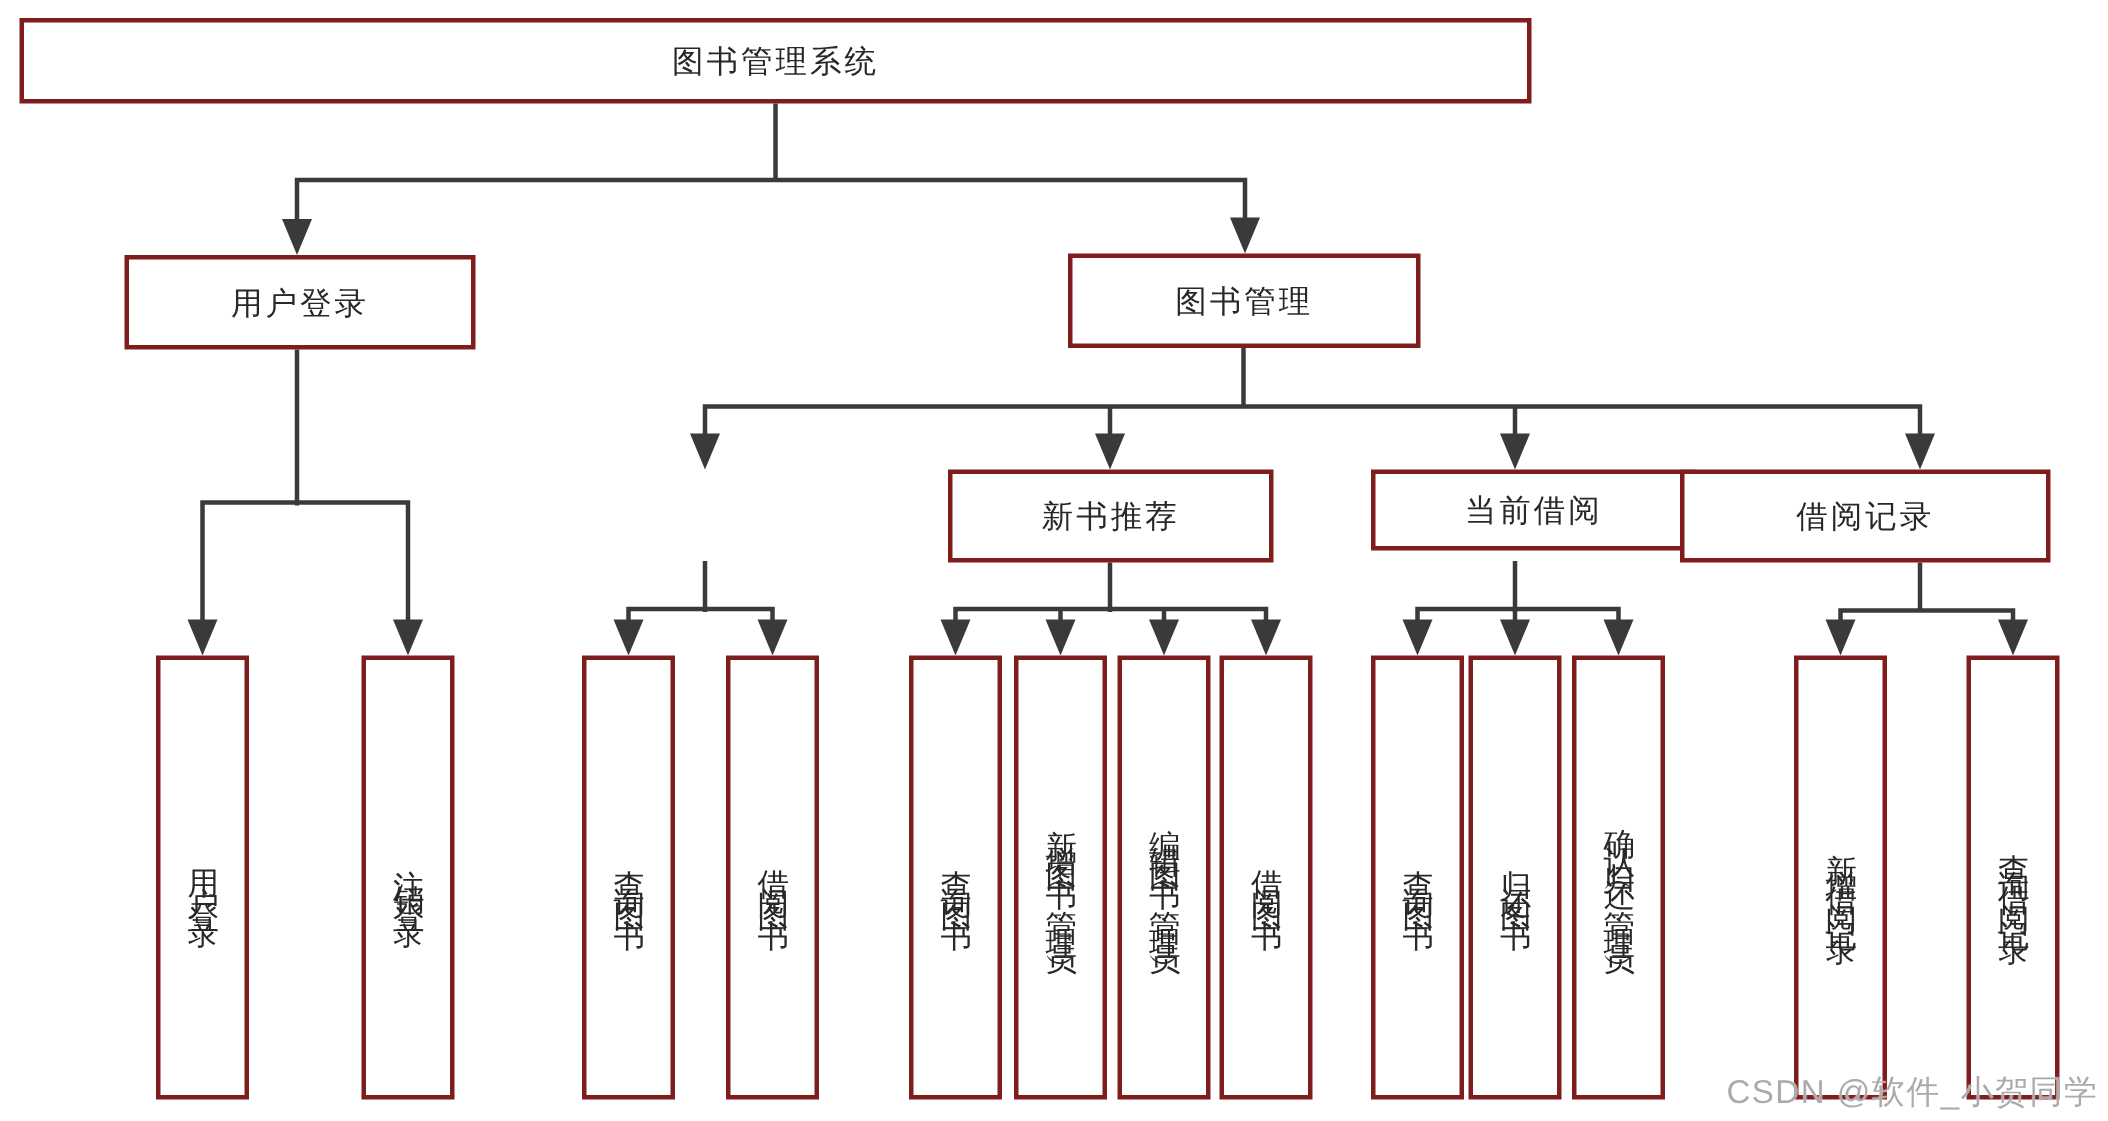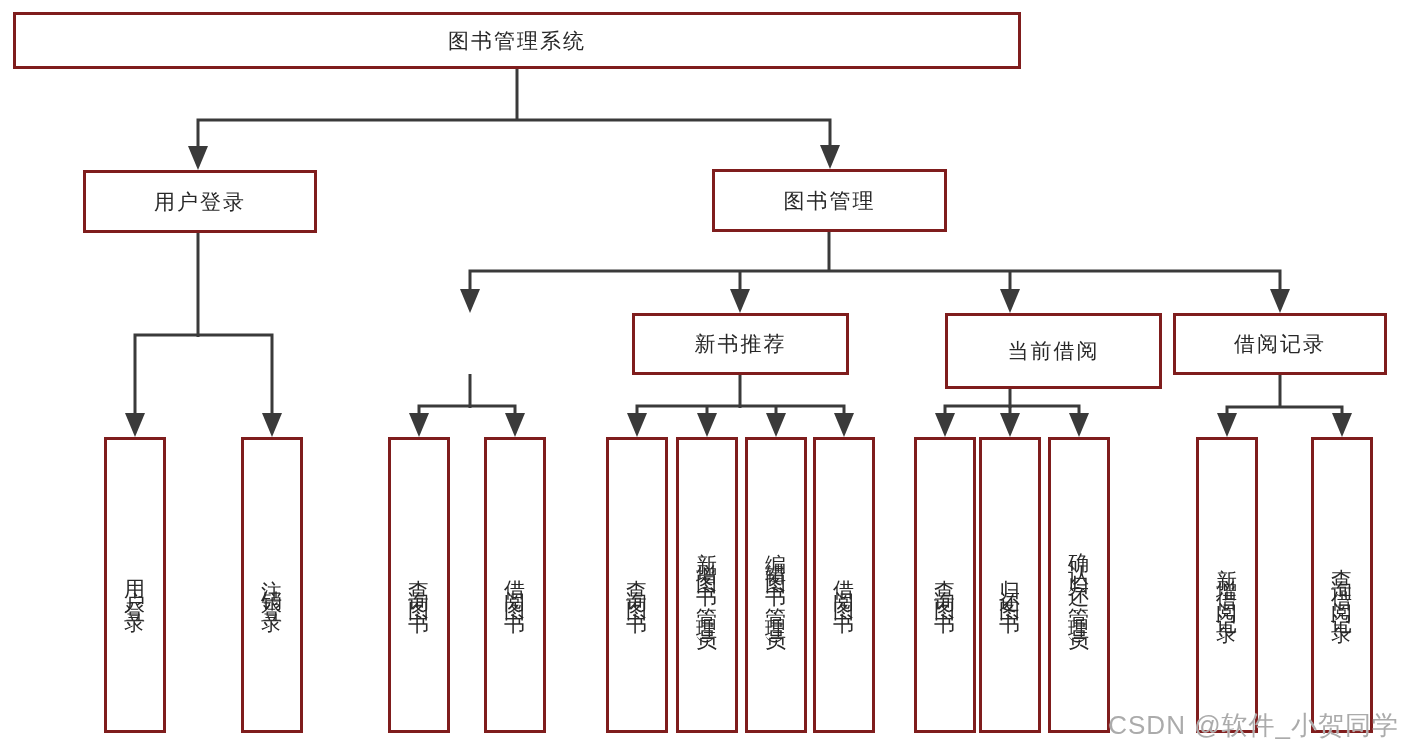--- a/index.html
+++ b/index.html
@@ -37,21 +37,21 @@
     text-orientation: mixed;
     font-size: 21px;
     letter-spacing: 11px;
     line-height: 1;
     color: #282828;
   }
   .watermark {
     position: absolute;
     right: 6px;
     bottom: 4px;
-    font-size: 26px;
+    font-size: 22px;
     letter-spacing: 1px;
     color: #ababab;
     text-shadow: 0 0 1px #ffffff;
     white-space: nowrap;
   }
 </style>
 </head>
 <body>
 
 <div class="stage">
@@ -115,24 +115,24 @@
   <div class="box" style="left:83px; top:170px; width:234px; height:63px;">
     <span class="hlabel">用户登录</span>
   </div>
   <div class="box" style="left:712px; top:169px; width:235px; height:63px;align-items:center;">
     <span class="hlabel">图书管理</span>
   </div>
 
   <div class="box" style="left:632px; top:313px; width:217px; height:62px;">
     <span class="hlabel">新书推荐</span>
   </div>
-  <div class="box" style="left:945px; top:313px; width:217px; height:76px;">
+  <div class="box" style="left:914px; top:313px; width:217px; height:54px;">
     <span class="hlabel">当前借阅</span>
   </div>
-  <div class="box" style="left:1173px; top:313px; width:214px; height:62px;">
+  <div class="box" style="left:1120px; top:313px; width:247px; height:62px;">
     <span class="hlabel">借阅记录</span>
   </div>
 
   <div class="box vbox" style="left:104px; top:437px; width:62px; height:296px;">
     <span class="vlabel">用户登录</span>
   </div>
   <div class="box vbox" style="left:241px; top:437px; width:62px; height:296px;">
     <span class="vlabel">注销登录</span>
   </div>
 

